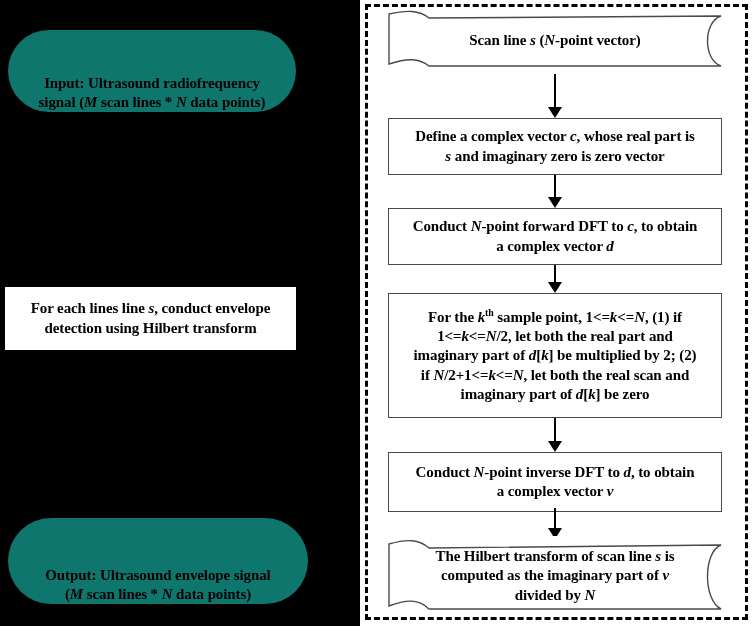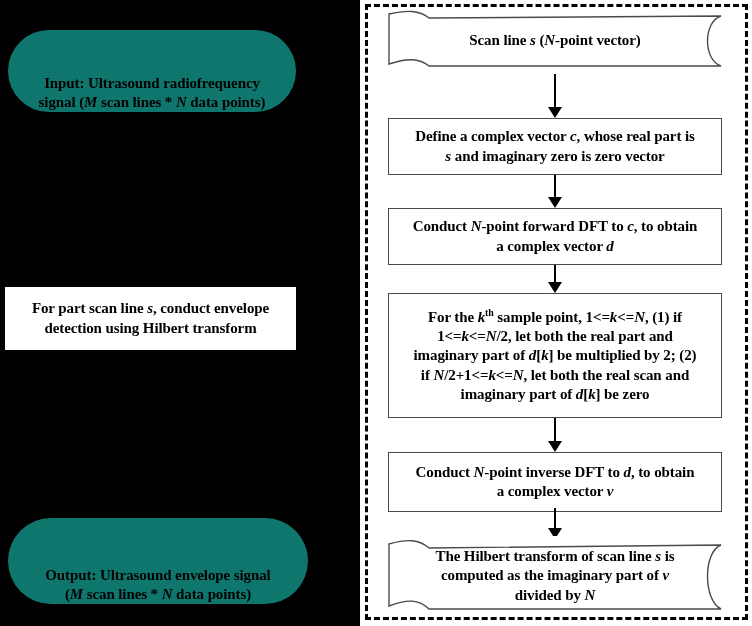--- a/index.html
+++ b/index.html
@@ -155,21 +155,21 @@
 
   <div class="stadium" id="input-node">
     <div class="node-text fs15">
       <span>Input: Ultrasound radiofrequency</span><br>
       <span>signal (</span><span class="it">M</span><span> scan lines * </span><span class="it">N</span><span> data points)</span>
     </div>
   </div>
 
   <div class="plain-rect" id="envelope-node">
     <div class="node-text fs15">
-      <span>For part scan line </span><span class="it">s</span><span>, conduct envelope</span><br>
+      <span>For each lines line </span><span class="it">s</span><span>, conduct envelope</span><br>
       <span>detection using Hilbert transform</span>
     </div>
   </div>
 
   <div class="stadium" id="output-node">
     <div class="node-text fs15">
       <span>Output: Ultrasound envelope signal</span><br>
       <span>(</span><span class="it">M</span><span> scan lines * </span><span class="it">N</span><span> data points)</span>
     </div>
   </div>

